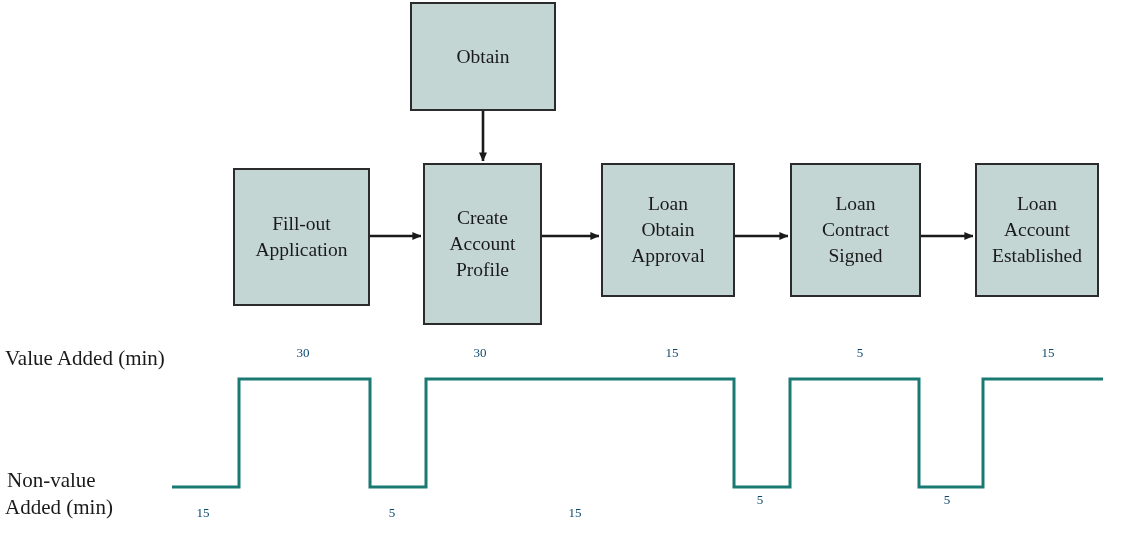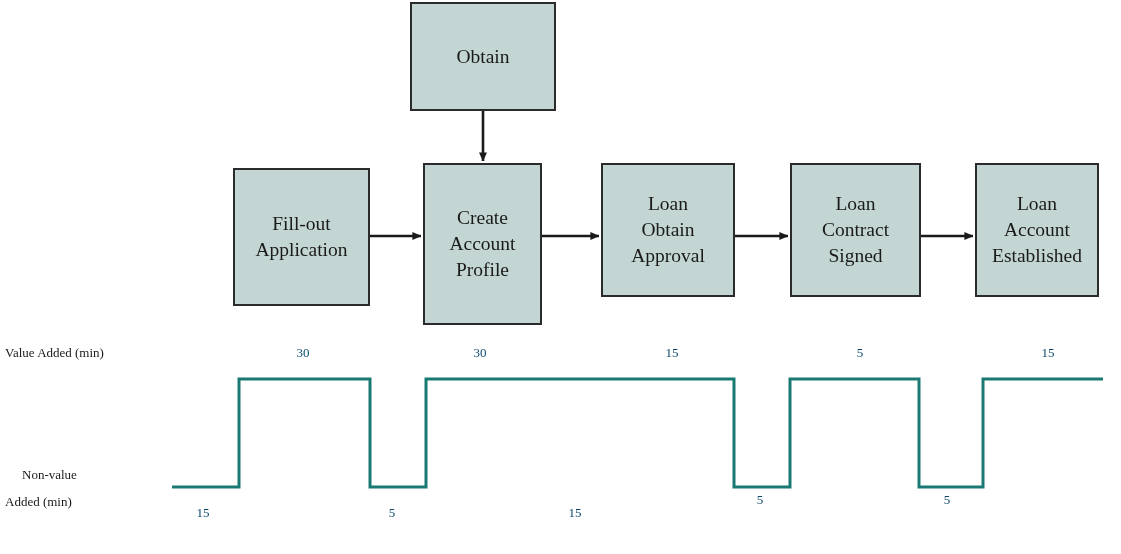--- a/index.html
+++ b/index.html
@@ -26,21 +26,21 @@
     justify-content: center;
     color: #1a1a1a;
     font-size: 19.5px;
     line-height: 1.33;
     text-align: center;
   }
   .proc-box .ln { display: block; white-space: nowrap; }
   .axis-label {
     position: absolute;
     color: #1a1a1a;
-    font-size: 13px;
+    font-size: 21px;
     line-height: 1.3;
     white-space: nowrap;
   }
   .time-num {
     position: absolute;
     color: #0c4a6e;
     font-size: 13px;
     white-space: nowrap;
     transform: translateX(-50%);
   }
@@ -101,21 +101,21 @@
         <line x1="921" y1="236" x2="973" y2="236" stroke="#1a1a1a" stroke-width="2.6" marker-end="url(#arrowhead)"></line>
       </g>
   </svg>
 
   <svg class="overlay" id="waveform-layer" viewBox="0 0 1121 554" preserveAspectRatio="none" aria-hidden="true">
     <path id="waveform-path" fill="none" stroke-width="3" stroke-linejoin="miter" stroke-linecap="butt" d="M 172 487 L 239 487 L 239 379 L 370 379 L 370 487 L 426 487 L 426 379 L 734 379 L 734 487 L 790 487 L 790 379 L 919 379 L 919 487 L 983 487 L 983 379 L 1103 379" stroke="#1a7a73"></path>
   </svg>
 
   <div class="axis-label" style="left:5px; top:345px;">Value Added (min)</div>
 
-  <div class="axis-label" style="left:22px; top:467px;">Non-value</div>
+  <div class="axis-label" style="left:7px; top:467px;">Non-value</div>
 
   <div class="axis-label" style="left:5px; top:494px;">Added (min)</div>
 
   <div id="numbers-layer">
       <div class="time-num" style="left: 303px; top: 345px;">30</div>
       <div class="time-num" style="left: 480px; top: 345px;">30</div>
       <div class="time-num" style="left: 672px; top: 345px;">15</div>
       <div class="time-num" style="left: 860px; top: 345px;">5</div>
       <div class="time-num" style="left: 1048px; top: 345px;">15</div>
       <div class="time-num" style="left: 203px; top: 505px;">15</div>

